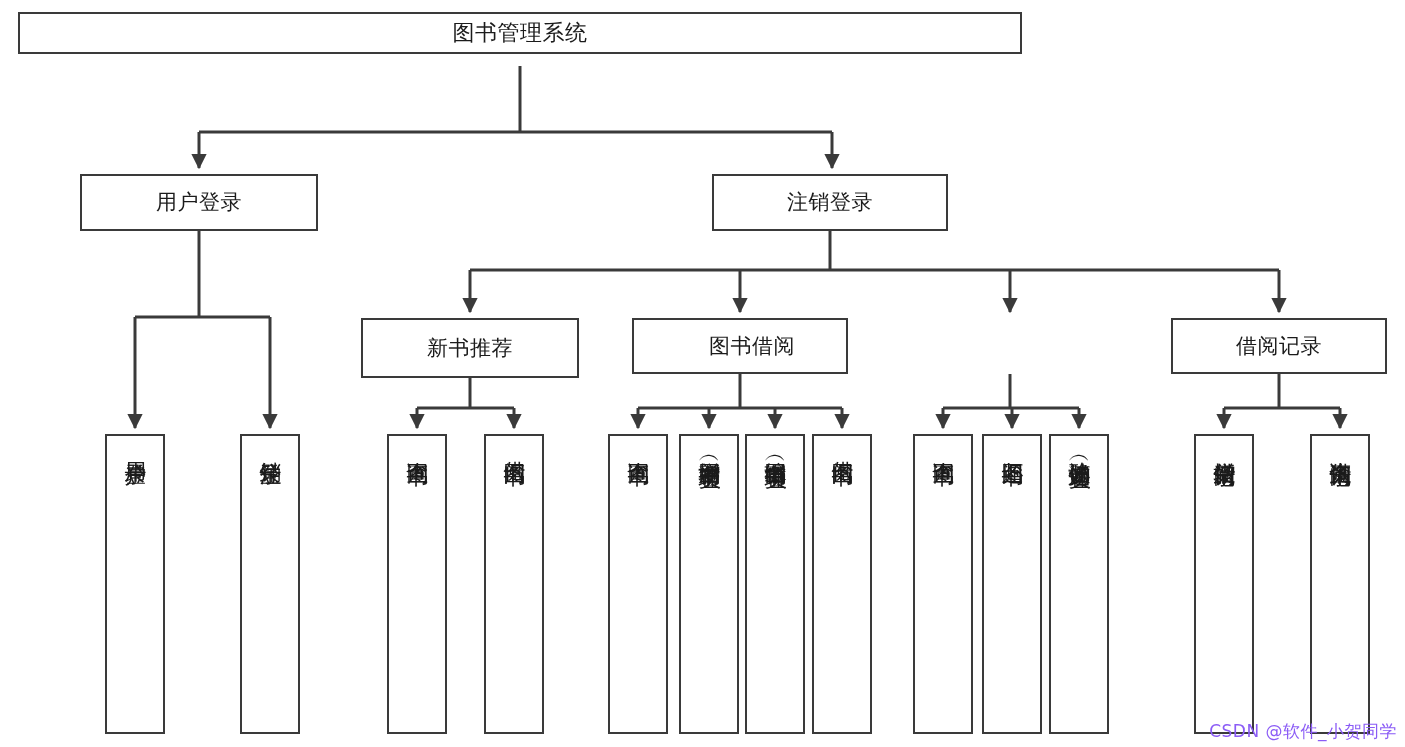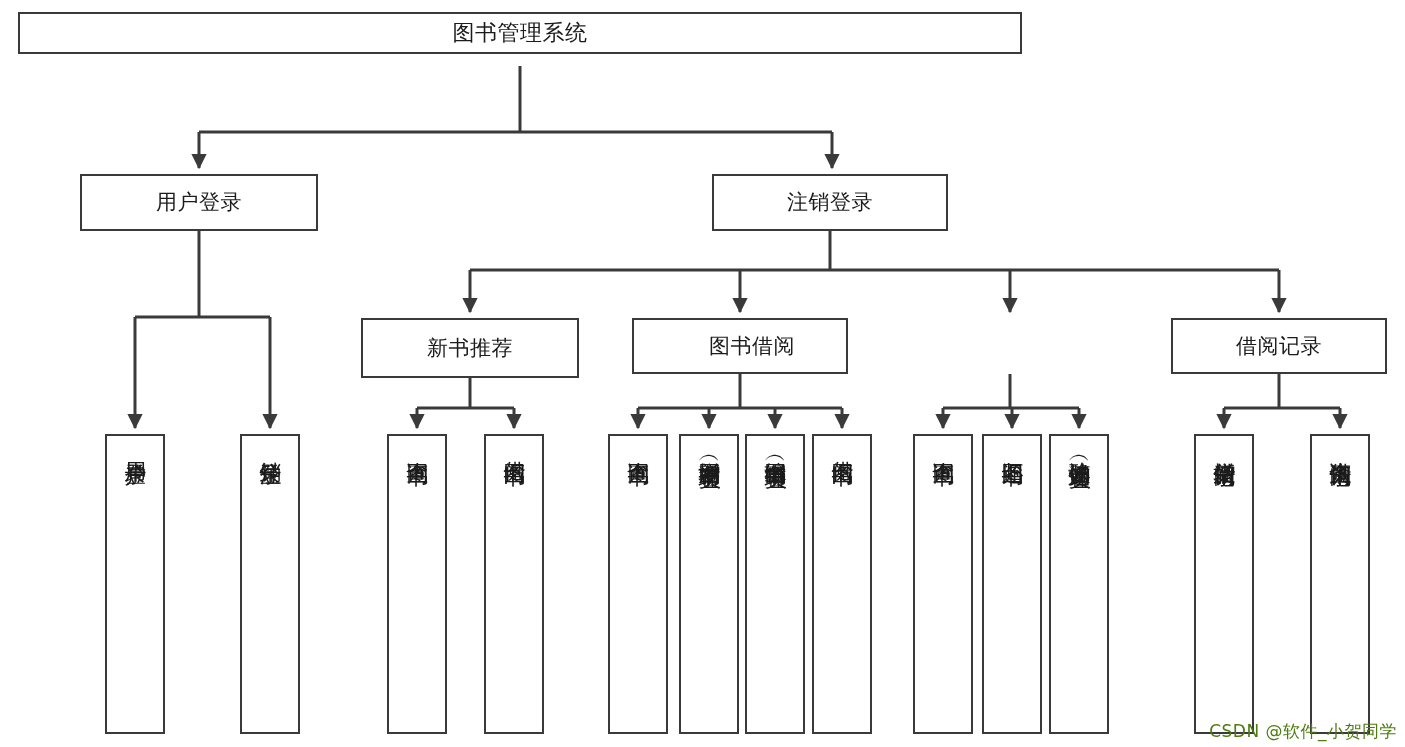--- a/index.html
+++ b/index.html
@@ -53,21 +53,21 @@
     line-height: 1.04;
     letter-spacing: 1px;
     white-space: nowrap;
   }
   .node.root .label { font-size: 22px; }
   #watermark {
     position: absolute;
     right: 8px;
     bottom: 4px;
     font-size: 17px;
-    color: #4d7c0f;
+    color: #8b5cf6;
     white-space: nowrap;
     letter-spacing: 0.5px;
   }
 </style>
 </head>
 <body>
 
 <div id="canvas">
 
   <svg id="edges" viewBox="0 0 1405 747" width="1405" height="747" xmlns="http://www.w3.org/2000/svg">

